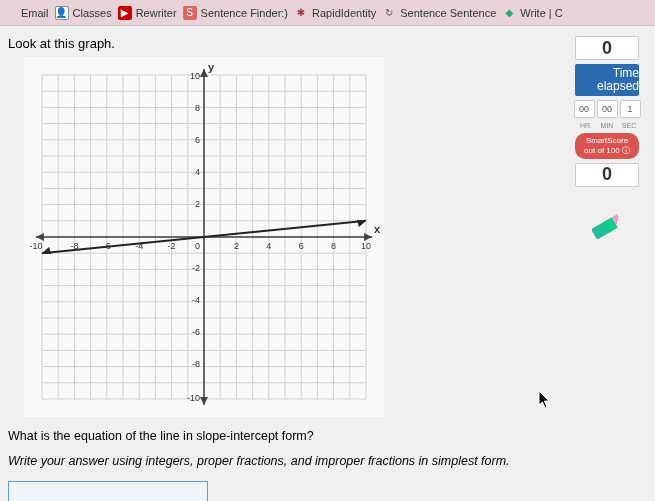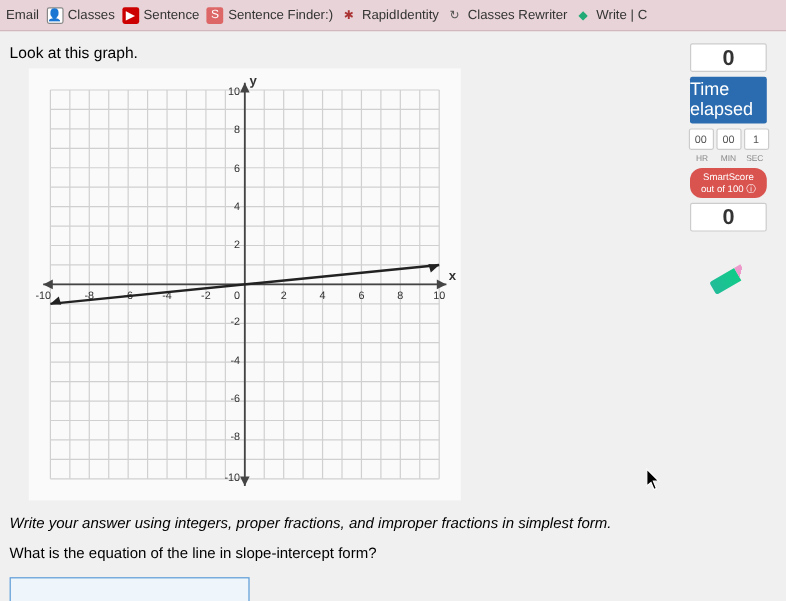--- a/index.html
+++ b/index.html
@@ -9,21 +9,21 @@
       width: 655px;
       height: 501px;
       overflow: hidden;
       position: relative;
     }
     .bookmarks {
       display: flex;
       align-items: center;
       background: #e8d4d8;
       height: 26px;
-      padding: 0 5px;
+      padding: 0 21px;
       gap: 6px;
       font-size: 11px;
       color: #333;
       border-bottom: 1px solid #d0b8bc;
       white-space: nowrap;
       overflow: hidden;
     }
     .bm-item { display: flex; align-items: center; gap: 4px; cursor: pointer; }
     .bm-icon { width: 14px; height: 14px; display: inline-flex; align-items:center; justify-content:center; font-size:10px; border-radius:2px; }
     .bm-youtube { background:#c00; color:#fff; }
@@ -73,22 +73,22 @@
       align-items: center;
       gap: 4px;
       padding-top: 2px;
     }
     .score-big {
       width: 64px; height: 24px; background:#fff; border:1px solid #ccc;
       display:flex; align-items:center; justify-content:center;
       font-size: 18px; font-weight: bold; color:#333; border-radius:2px;
     }
     .timer-head {
-      width:64px; background:#2b6cb0; color:#fff; text-align:left;
-      font-size:15px; padding:3px 0; border-radius:2px; line-height:1.1;
+      width:64px; background:#2b6cb0; color:#fff; text-align:right;
+      font-size:12px; padding:3px 0; border-radius:2px; line-height:1.1;
     }
     .timer-row { display:flex; gap:2px; }
     .timer-cell {
       width:21px; height:18px; background:#fff; border:1px solid #ccc;
       font-size:9px; display:flex; align-items:center; justify-content:center;
       color:#555; border-radius:2px;
     }
     .timer-lbl-row { display:flex; gap:2px; }
     .timer-lbl { width:20px; font-size:7px; color:#888; text-align:center; }
     .smart {
@@ -115,33 +115,33 @@
 <div class="bookmarks">
   <div class="bm-item">
       <span>Email</span>
     </div>
   <div class="bm-item">
       <span class="bm-icon bm-classes">👤</span>
       <span>Classes</span>
     </div>
   <div class="bm-item">
       <span class="bm-icon bm-youtube">▶</span>
-      <span>Sentence</span>
+      <span>Rewriter</span>
     </div>
   <div class="bm-item">
       <span class="bm-icon bm-sf">S</span>
       <span>Sentence Finder:)</span>
     </div>
   <div class="bm-item">
       <span class="bm-icon bm-ri">✱</span>
       <span>RapidIdentity</span>
     </div>
   <div class="bm-item">
       <span class="bm-icon bm-sr">↻</span>
-      <span>Classes Rewriter</span>
+      <span>Sentence Sentence</span>
     </div>
   <div class="bm-item">
       <span class="bm-icon bm-desmos">◆</span>
       <span>Write | C</span>
     </div>
 </div>
 
 <div class="content">
   <div class="main">
     <div class="prompt">Look at this graph.</div>
@@ -232,22 +232,22 @@
         <text class="tick-label" x="176" y="310" text-anchor="end">-8</text>
         <text class="tick-label" x="176" y="344" text-anchor="end">-10</text>
 
         <line class="the-line" x1="18" y1="196.2" x2="342" y2="163.8"></line>
         <polygon class="line-arrow" points="342,163.8 333,163 335,170"></polygon>
         <polygon class="line-arrow" points="18,196.2 27,197 25,190"></polygon>
       </svg>
     </div>
 
     <div class="question">
+      <p>What is the equation of the line in slope-intercept form?</p>
       <p><em>Write your answer using integers, proper fractions, and improper fractions in simplest form.</em></p>
-      <p>What is the equation of the line in slope-intercept form?</p>
     </div>
     <input class="answer-box" type="text" value="" style="">
   </div>
 
   <div class="sidebar">
     <div class="score-big">0</div>
     <div class="timer-head">
       <div>Time</div>
       <div>elapsed</div>
     </div>

